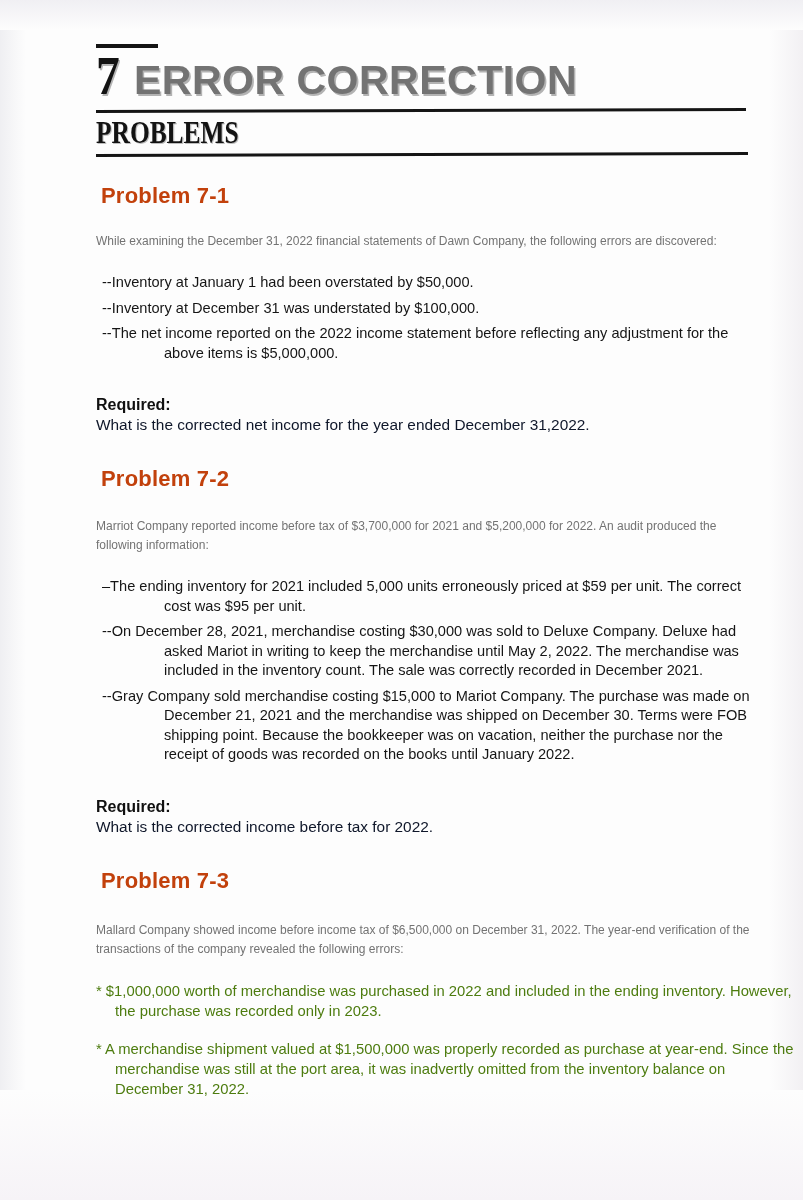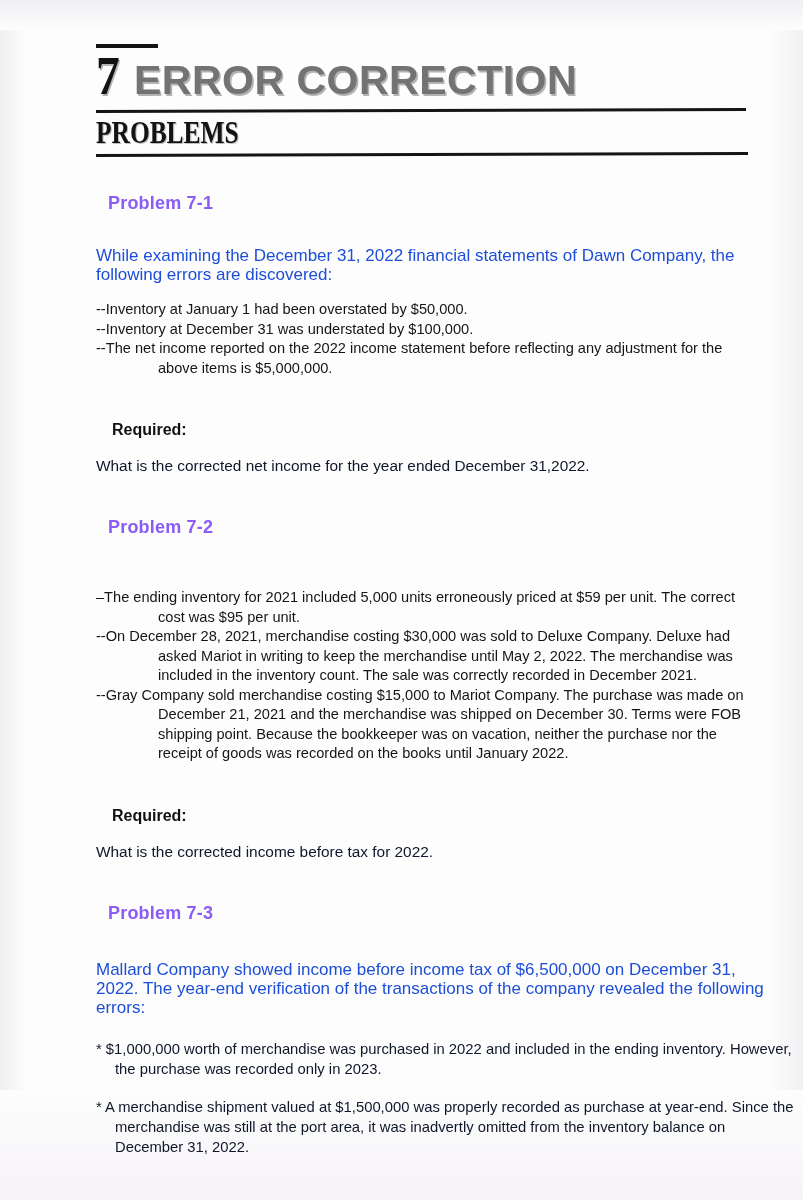--- a/index.html
+++ b/index.html
@@ -114,59 +114,59 @@
     height: 3px;
     background: #151515;
     width: 652px;
     margin-top: 1px;
     transform: rotate(-0.18deg);
   }
 
   
   .problem-heading {
     font-weight: bold;
-    font-size: 18px;
+    font-size: 22px;
     line-height: 26px;
     letter-spacing: 0.2px;
-    color: #8b5cf6;
-    margin: 12px;
+    color: #c2410c;
+    margin: 5px;
   }
   .intro {
-    font-size: 17px;
+    font-size: 12px;
     line-height: 19px;
-    color: #1d4ed8;
+    color: #737373;
     margin: 0;
   }
   .bullet-list {
     margin: 0;
     padding: 0;
     list-style: none;
   }
   .bullet {
     font-size: 14.6px;
     line-height: 19.5px;
     color: #151515;
     padding-left: 62px;
     text-indent: -62px;
-    margin: 0;
+    margin: 6px;
   }
   .bullet-star {
     font-size: 14.8px;
     line-height: 20px;
-    color: #0f172a;
+    color: #4d7c0f;
     padding-left: 19px;
     text-indent: -19px;
     margin: 0;
   }
   .required-label {
     font-weight: bold;
     font-size: 16px;
     line-height: 20px;
     color: #111;
-    margin: 16px;
+    margin: 0;
   }
   .required-text {
     font-size: 15.4px;
     line-height: 20px;
     color: #0f172a;
     margin: 0;
   }
   .sp-16 { height: 16px; }
   .sp-18 { height: 18px; }
   .sp-20 { height: 20px; }
@@ -211,20 +211,21 @@
       </ul>
       <div class="sp-26"></div>
       <p class="required-label">Required:</p>
       <p class="required-text">What is the corrected net income for the year ended December 31,2022.</p>
     </div>
 
     <div class="sp-26"></div>
     <div>
       <h2 class="problem-heading">Problem 7-2</h2>
       <div class="sp-20"></div>
+      <p class="intro">Marriot Company reported income before tax of $3,700,000 for 2021 and $5,200,000 for 2022.  An audit produced the following information:</p>
       <div class="sp-16"></div>
       <ul class="bullet-list">
         <li class="bullet">–The ending inventory for 2021 included 5,000 units erroneously priced at $59 per unit.  The correct cost was $95 per unit.</li>
         <li class="bullet">--On December 28, 2021, merchandise costing $30,000 was sold to Deluxe Company.  Deluxe had asked Mariot in writing to keep the merchandise until May 2, 2022.  The merchandise was included in the inventory count.  The sale was correctly recorded in December 2021.</li>
         <li class="bullet">--Gray Company sold merchandise costing $15,000 to Mariot Company.  The purchase was made on December 21, 2021 and the merchandise was shipped on December 30.  Terms were FOB shipping point.  Because the bookkeeper was on vacation, neither the purchase nor the receipt of goods was recorded on the books until January 2022.</li>
       </ul>
       <div class="sp-26"></div>
       <p class="required-label">Required:</p>
       <p class="required-text">What is the corrected income before tax for 2022.</p>
     </div>

